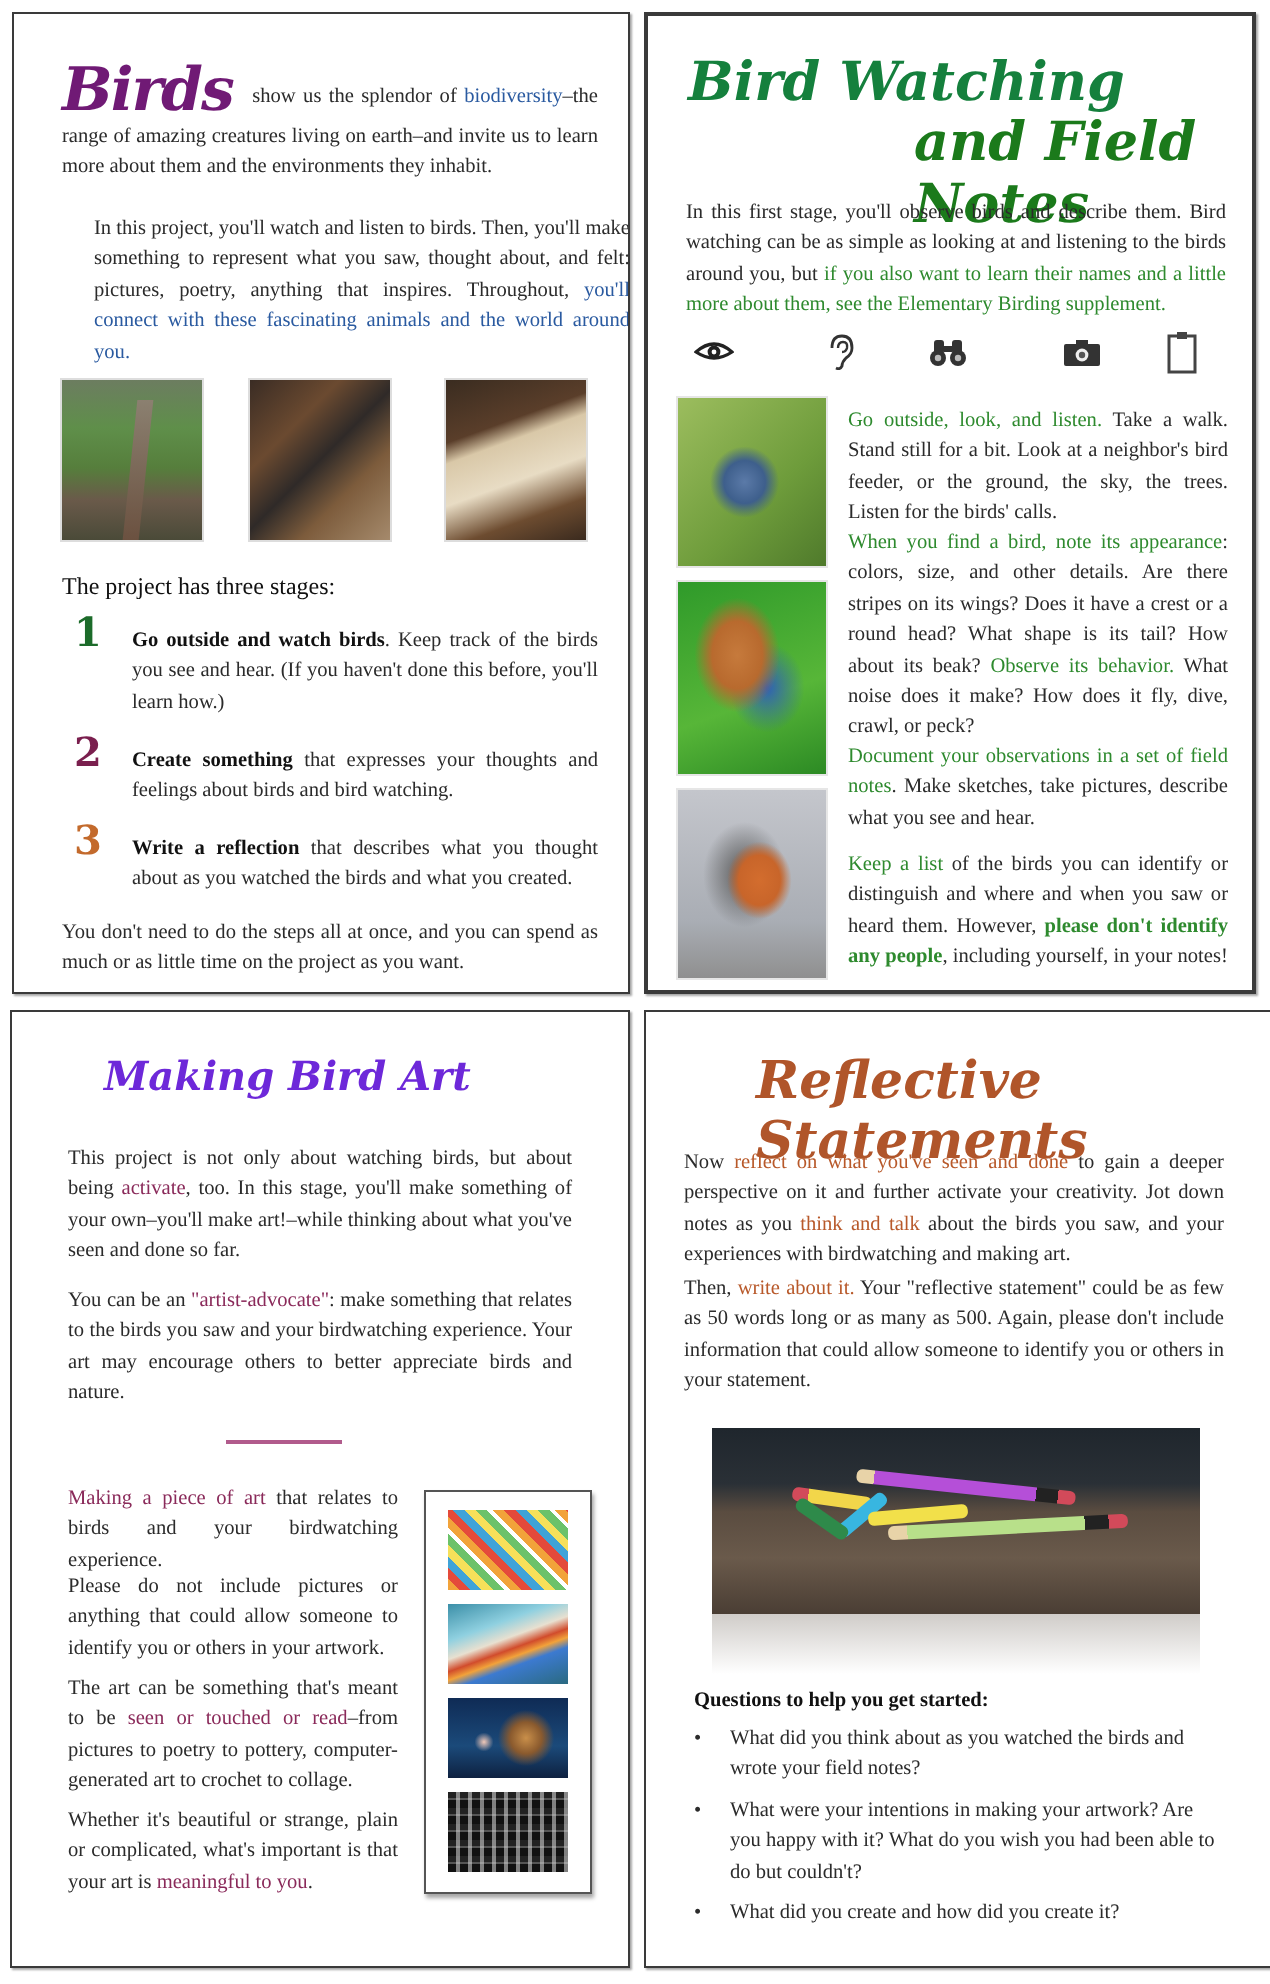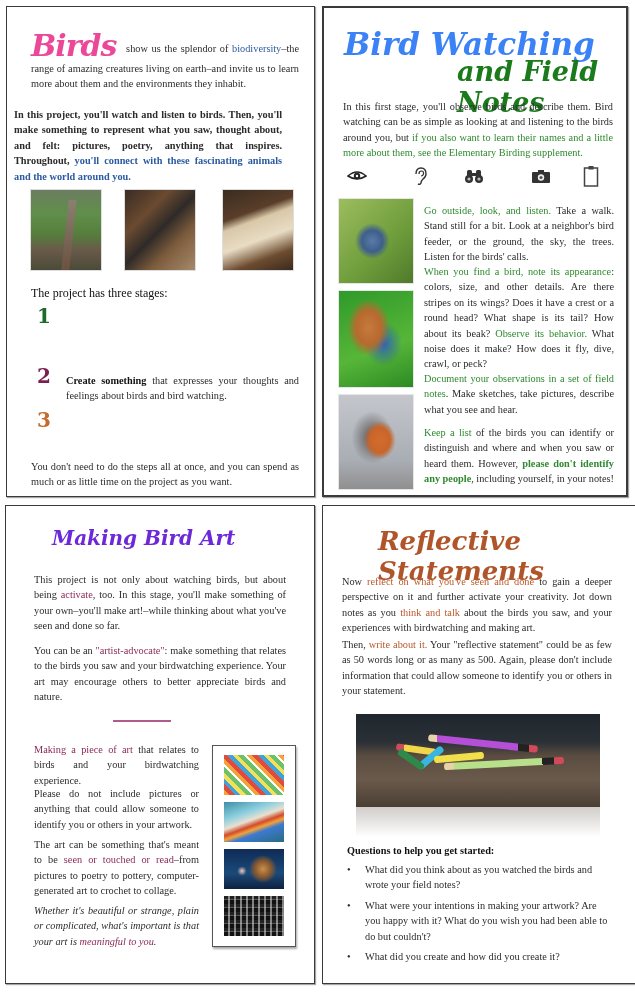--- a/index.html
+++ b/index.html
@@ -16,61 +16,61 @@
   #p1 { left: 6px; top: 6px; width: 309px; height: 491px; }
   #p2 { left: 322px; top: 6px; width: 306px; height: 491px; border-width: 2px; }
   #p3 { left: 5px; top: 505px; width: 310px; height: 479px; }
   #p4 { left: 322px; top: 505px; width: 342px; height: 479px; }
 
   .txt { font-size: 10.3px; line-height: 15.4px; text-align: justify; }
   .script { font-family: "DejaVu Serif", serif; font-style: italic; font-weight: bold; }
 
   
   #p1 .intro { position: absolute; left: 24px; top: 24px; width: 268px; }
-  #p1 .birds-word { font-size: 30px; line-height: 30px; color: #ec4899; letter-spacing: -1px; margin-right: 6px; vertical-align: -4px; }
-  #p1 .p-a { position: absolute; left: 7px; top: 100px; width: 268px; font-weight: bold; }
+  #p1 .birds-word { font-size: 30px; line-height: 30px; color: #701a75; letter-spacing: -1px; margin-right: 6px; vertical-align: -4px; }
+  #p1 .p-a { position: absolute; left: 40px; top: 100px; width: 268px; }
   .blue { color: #2a5aa0; }
   .photos { position: absolute; top: 182px; left: 23px; width: 264px; height: 82px; }
   .photo { position: absolute; top: 0; width: 72px; height: 82px; border: 1px solid #ddd; }
   .ph-path { left: 0; background: linear-gradient(180deg,#6c7d60 0%,#5f8f4a 30%,#567e3c 55%,#6a5a4a 75%,#4a4a38 100%); }
   .ph-path::after { content:""; position:absolute; left:34px; top:10px; width:8px; height:70px; background: linear-gradient(180deg,#8b8070,#6b5140); transform: skewX(-6deg); }
   .ph-tools { left: 94px; background: linear-gradient(135deg,#3a2c24 0%,#6b4a30 30%,#2f2a28 50%,#7d5c3c 70%,#a58a6c 100%); }
   .ph-book { left: 192px; background: linear-gradient(160deg,#3a2c20 0%,#5a3e2a 30%,#d9c8a8 40%,#e8dcc4 60%,#6d4c30 80%,#3a2a1e 100%); }
   #p1 .stages-title { position: absolute; left: 24px; top: 279px; font-size: 12px; font-weight: normal; color: #111; }
   .stage { position: absolute; left: 30px; width: 262px; }
   .stage-num { position: absolute; left: 0; top: -4px; font-size: 20px; font-weight: bold; font-family: "DejaVu Serif", serif; }
   .stage-text { margin-left: 29px; }
   .stage-text b { color: #111; }
   #s1 { top: 306px; } #s1 .stage-num { color: #1c6b2a; }
   #s2 { top: 366px; } #s2 .stage-num { color: #7a1f4e; }
   #s3 { top: 410px; } #s3 .stage-num { color: #c36a2c; }
   #p1 .closing { position: absolute; left: 24px; top: 452px; width: 268px; }
 
   
-  #p2 .title1 { position: absolute; left: 20px; top: 18px; font-size: 31px; color: #3b82f6; }
+  #p2 .title1 { position: absolute; left: 20px; top: 18px; font-size: 27px; color: #15803d; }
   #p2 .title2 { position: absolute; left: 133px; top: 48px; font-size: 27px; color: #1b7a1b; }
   .green { color: #2e8a2e; }
   #p2 .intro { position: absolute; left: 19px; top: 91px; width: 270px; }
   .icons { position: absolute; top: 157px; left: 22px; width: 250px; height: 24px; }
   .ic { position: absolute; top: 0; height: 22px; display:flex; align-items:center; justify-content:center; color:#333; }
   .bird-img { position: absolute; left: 14px; width: 76px; border: 1px solid #e6e6e6; }
   #bj { top: 190px; height: 86px; background: radial-gradient(ellipse at 45% 50%, #5b7aa8 0%, #3e5f8c 18%, transparent 30%), linear-gradient(135deg,#9cbd5e,#6e9c3b 60%,#4f7a2b); }
   #bb { top: 282px; height: 98px; background: radial-gradient(ellipse at 40% 38%, #c67a3c 0%, #b86a2e 20%, transparent 34%), radial-gradient(ellipse at 60% 55%, #2f5fb8 0%, transparent 30%), linear-gradient(160deg,#2f9a2a,#57b638 60%,#2c8a24); }
   #rb { top: 386px; height: 96px; background: radial-gradient(ellipse at 55% 48%, #d36d2e 0%, #c8652a 18%, transparent 28%), radial-gradient(ellipse at 45% 45%, #555 0%, transparent 36%), linear-gradient(180deg,#c4c6cc,#a9adb4 70%,#8f8f8f); }
   .p2para { position: absolute; left: 100px; width: 190px; }
   #f1 { top: 195px; } #f2 { top: 256px; } #f3 { top: 363px; } #f4 { top: 417px; }
 
   
   .maroon { color: #8a2a5a; }
   #p3 .title { position: absolute; left: 46px; top: 20px; font-size: 20px; color: #6d28d9; }
   #p3 .intro1 { position: absolute; left: 28px; top: 66px; width: 252px; }
   #p3 .intro2 { position: absolute; left: 28px; top: 137px; width: 252px; }
   #p3 .divider { position: absolute; left: 107px; top: 214px; width: 58px; height: 2px; background: #b15b8c; }
   .p3para { position: absolute; left: 28px; width: 165px; }
-  #a1 { top: 236px; } #a2 { top: 280px; } #a3 { top: 331px; } #a4 { top: 397px; font-style: italic; }
+  #a1 { top: 236px; } #a2 { top: 280px; } #a3 { top: 331px; } #a4 { top: 397px; }
   .gallery { position: absolute; left: 206px; top: 239px; width: 84px; height: 202px; border: 1.5px solid #555; box-shadow: 1px 2px 2px rgba(0,0,0,0.35); background:#fff; }
   .g-img { position: absolute; left: 11px; width: 60px; height: 40px; }
   #g1 { top: 9px; background: repeating-linear-gradient(45deg,#f2a33a 0 4px,#e44a3b 4px 8px,#3fa3d8 8px 12px,#f6e05a 12px 16px,#6cc26a 16px 20px,#ffffff 20px 22px); }
   #g2 { top: 56px; background: linear-gradient(160deg,#3b8fa8 0%,#8fd0e0 30%,#e8e0d0 45%,#d14c2c 55%,#f2a23a 62%,#3c7ad0 70%,#2a6a80 100%); }
   #g3 { top: 103px; background: radial-gradient(circle at 65% 50%,#c98f4a 0%,#8a5a2e 18%,transparent 32%), radial-gradient(circle at 30% 55%,#f0c8b8 0%,transparent 10%), linear-gradient(180deg,#0f2b55,#1b4a7a 60%,#0e2140); }
   #g4 { top: 150px; background: repeating-linear-gradient(0deg,#111 0 4px,#555 4px 5px,#222 5px 8px), #111; }
   #g4::after { content:""; position:absolute; inset:0; background: repeating-linear-gradient(90deg,transparent 0 4px,rgba(220,220,220,0.55) 4px 6px); }
 
   
   .rust { color: #b8592a; }
@@ -92,27 +92,29 @@
   <p class="txt intro"><span class="script birds-word">Birds</span><span> show us the splendor of </span><span class="blue">biodiversity</span><span>–the range of amazing creatures living on earth–and invite us to learn more about them and the environments they inhabit.</span></p>
   <p class="txt p-a"><span>In this project, you'll watch and listen to birds. Then, you'll make something to represent what you saw, thought about, and felt: pictures, poetry, anything that inspires. Throughout, </span><span class="blue">you'll connect with these fascinating animals and the world around you.</span></p>
   <div class="photos">
     <div class="photo ph-path"></div>
     <div class="photo ph-tools"></div>
     <div class="photo ph-book"></div>
   </div>
   <div class="stages-title">The project has three stages:</div>
   <div class="stage txt" id="s1">
     <span class="stage-num">1</span>
+    <p class="stage-text"><b>Go outside and watch birds</b><span>. Keep track of the birds you see and hear. (If you haven't done this before, you'll learn how.)</span></p>
   </div>
   <div class="stage txt" id="s2">
     <span class="stage-num">2</span>
     <p class="stage-text"><b>Create something</b><span> that expresses your thoughts and feelings about birds and bird watching.</span></p>
   </div>
   <div class="stage txt" id="s3">
     <span class="stage-num">3</span>
+    <p class="stage-text"><b>Write a reflection</b><span> that describes what you thought about as you watched the birds and what you created.</span></p>
   </div>
   <p class="txt closing">You don't need to do the steps all at once, and you can spend as much or as little time on the project as you want.</p>
 </section>
 
 <section class="panel" id="p2">
   <div class="script title1">Bird Watching</div>
   <div class="script title2">and Field Notes</div>
   <p class="txt intro"><span>In this first stage, you'll observe birds and describe them. Bird watching can be as simple as looking at and listening to the birds around you, but </span><span class="green">if you also want to learn their names and a little more about them, see the Elementary Birding supplement.</span></p>
   <div class="icons">
     <span class="ic" style="left:0;width:22px;">

